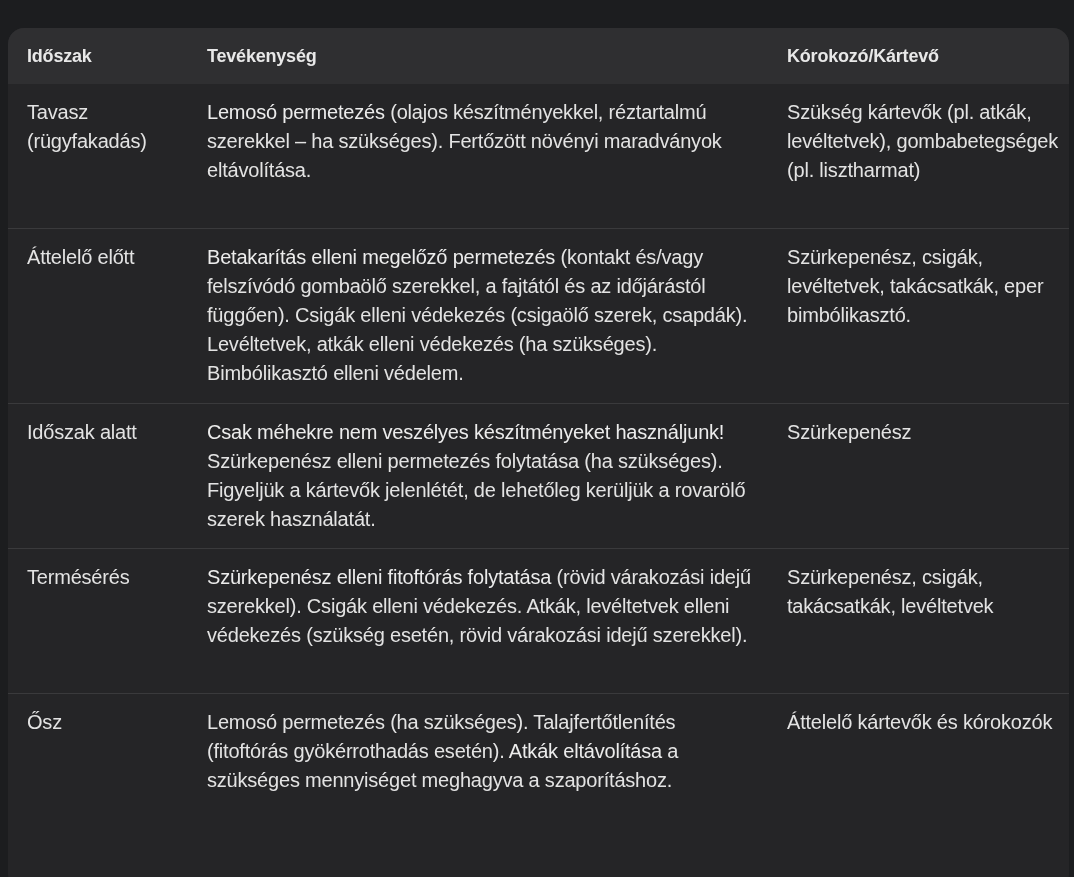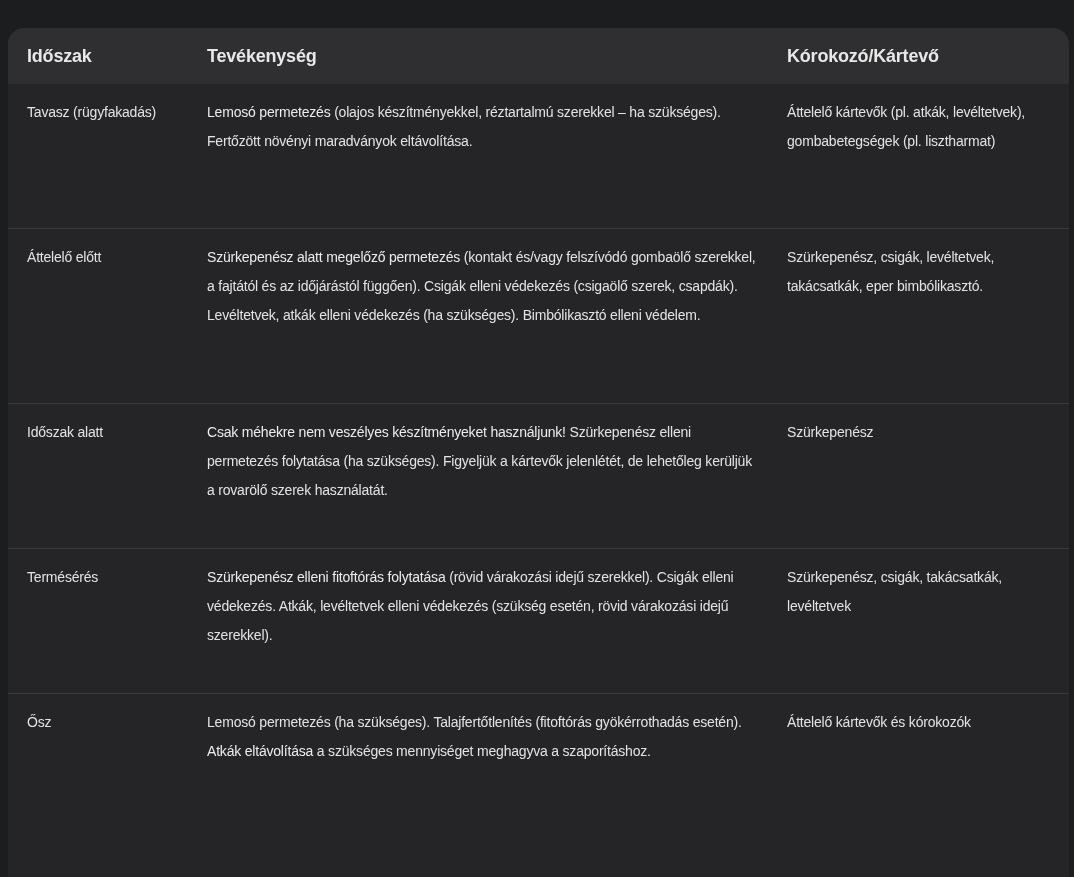--- a/index.html
+++ b/index.html
@@ -38,21 +38,21 @@
       text-align: left;
       font-weight: bold;
       font-size: 18px;
       color: #e8e8e8;
       padding: 0 8px 0 19px;
       vertical-align: middle;
       letter-spacing: -0.2px;
     }
     thead th.col2, tbody td.col2 { padding-left: 19px; }
     tbody td {
-      font-size: 14px;
+      font-size: 20px;
       line-height: 29px;
       vertical-align: top;
       padding: 14px 10px 14px 19px;
       border-top: 1px solid #3a3a3c;
       color: #e3e3e3;
       letter-spacing: -0.2px;
     }
     tbody tr:first-child td { border-top: none; }
     tbody td b { font-weight: normal; color: #ececec; }
     tr.r1 td { height: 116px; }
@@ -76,25 +76,25 @@
       <tr>
         <th>Időszak</th>
         <th class="col2">Tevékenység</th>
         <th>Kórokozó/Kártevő</th>
       </tr>
     </thead>
     <tbody>
       <tr class="r1">
         <td>Tavasz (rügyfakadás)</td>
         <td class="col2"><b>Lemosó permetezés</b><span> (olajos készítményekkel, réztartalmú szerekkel – ha szükséges). Fertőzött növényi maradványok eltávolítása.</span><b></b><span></span></td>
-        <td>Áttelelő kártevők (pl. atkák, levéltetvek), gombabetegségek (pl. lisztharmat)</td>
+        <td>Szükség kártevők (pl. atkák, levéltetvek), gombabetegségek (pl. lisztharmat)</td>
       </tr>
       <tr class="r2">
         <td>Áttelelő előtt</td>
-        <td class="col2"><b>Szürkepenész alatt megelőző permetezés</b><span> (kontakt és/vagy felszívódó gombaölő szerekkel, a fajtától és az időjárástól függően). Csigák elleni védekezés (csigaölő szerek, csapdák). Levéltetvek, atkák elleni védekezés (ha szükséges). Bimbólikasztó elleni védelem.</span><b></b><span></span></td>
+        <td class="col2"><b>Betakarítás elleni megelőző permetezés</b><span> (kontakt és/vagy felszívódó gombaölő szerekkel, a fajtától és az időjárástól függően). Csigák elleni védekezés (csigaölő szerek, csapdák). Levéltetvek, atkák elleni védekezés (ha szükséges). Bimbólikasztó elleni védelem.</span><b></b><span></span></td>
         <td>Szürkepenész, csigák, levéltetvek, takácsatkák, eper bimbólikasztó.</td>
       </tr>
       <tr class="r3">
         <td>Időszak alatt</td>
         <td class="col2"><b>Csak méhekre nem veszélyes készítményeket használjunk!</b><span> Szürkepenész elleni permetezés folytatása (ha szükséges). Figyeljük a kártevők jelenlétét, de lehetőleg kerüljük a rovarölő szerek használatát.</span><b></b><span></span></td>
         <td>Szürkepenész</td>
       </tr>
       <tr class="r4">
         <td>Termésérés</td>
         <td class="col2"><b>Szürkepenész elleni fitoftórás folytatása</b><span> (rövid várakozási idejű szerekkel). Csigák elleni védekezés. Atkák, levéltetvek elleni védekezés (szükség esetén, rövid várakozási idejű szerekkel).</span><b></b><span></span></td>

